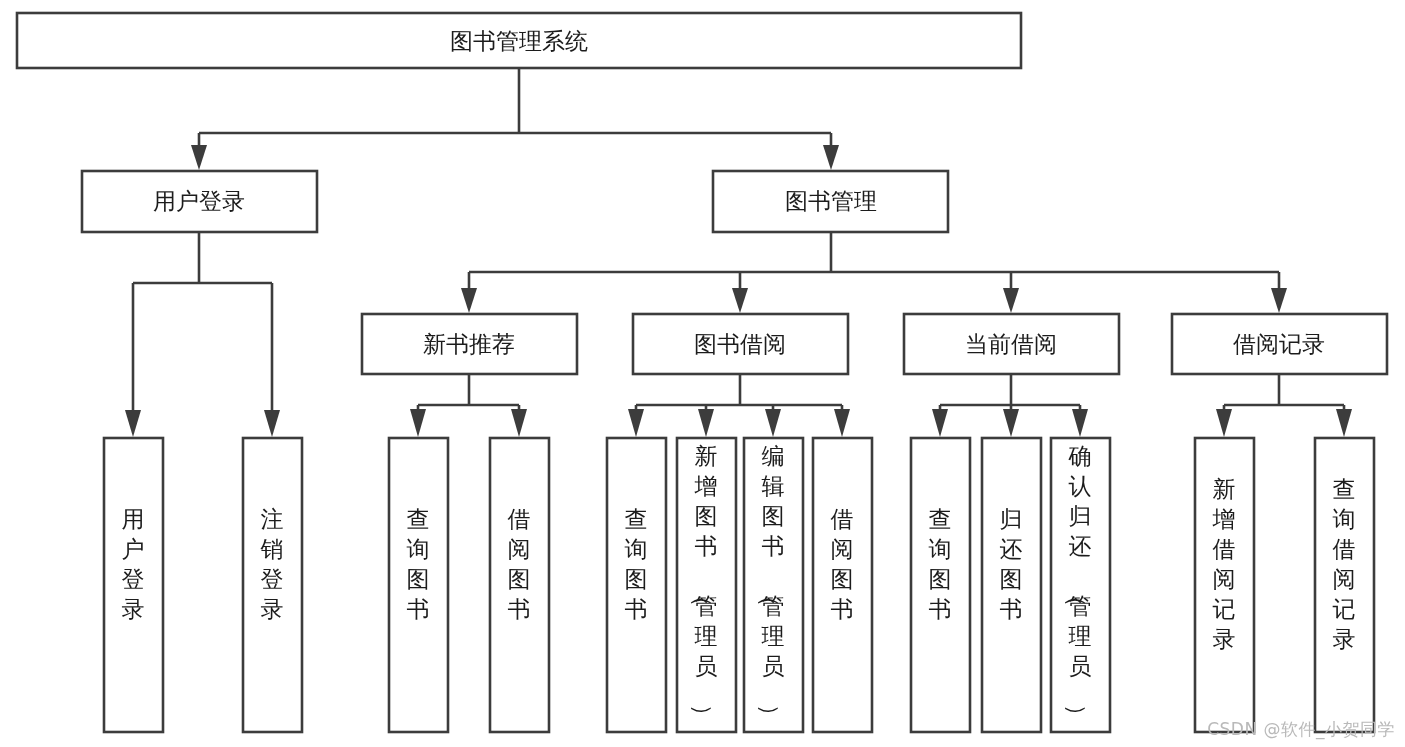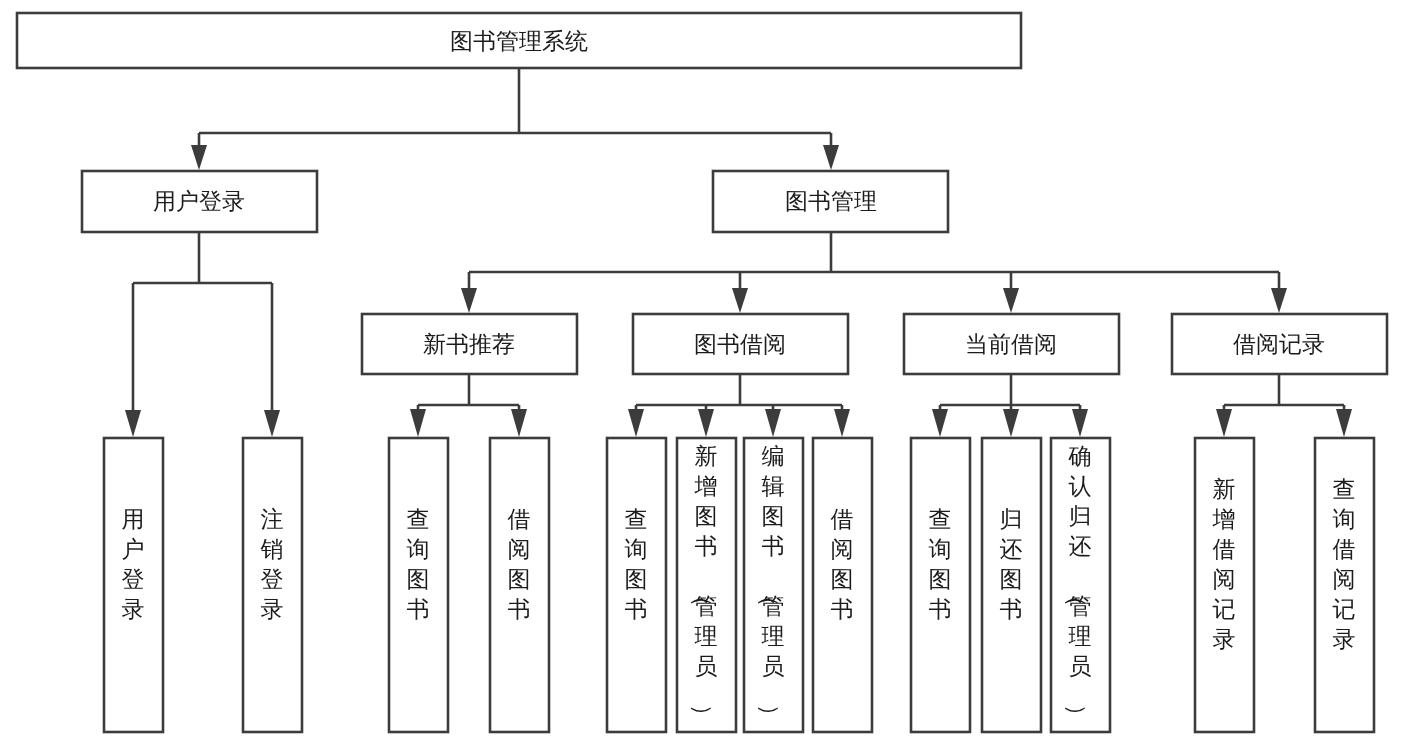--- a/index.html
+++ b/index.html
@@ -224,13 +224,14 @@
       <text class="node-label-v" x="1224" y="497"><tspan x="1224" dy="0">新</tspan><tspan x="1224" dy="30">增</tspan><tspan x="1224" dy="30">借</tspan><tspan x="1224" dy="30">阅</tspan><tspan x="1224" dy="30">记</tspan><tspan x="1224" dy="30">录</tspan></text>
     </g>
 
     <g>
       <rect class="node-box" x="1315" y="438" width="59" height="294"></rect>
       <text class="node-label-v" x="1344" y="497"><tspan x="1344" dy="0">查</tspan><tspan x="1344" dy="30">询</tspan><tspan x="1344" dy="30">借</tspan><tspan x="1344" dy="30">阅</tspan><tspan x="1344" dy="30">记</tspan><tspan x="1344" dy="30">录</tspan></text>
     </g>
 
   </svg>
 
+  <div class="watermark">CSDN @软件_小贺同学</div>
 </div>
 
 </body></html>

